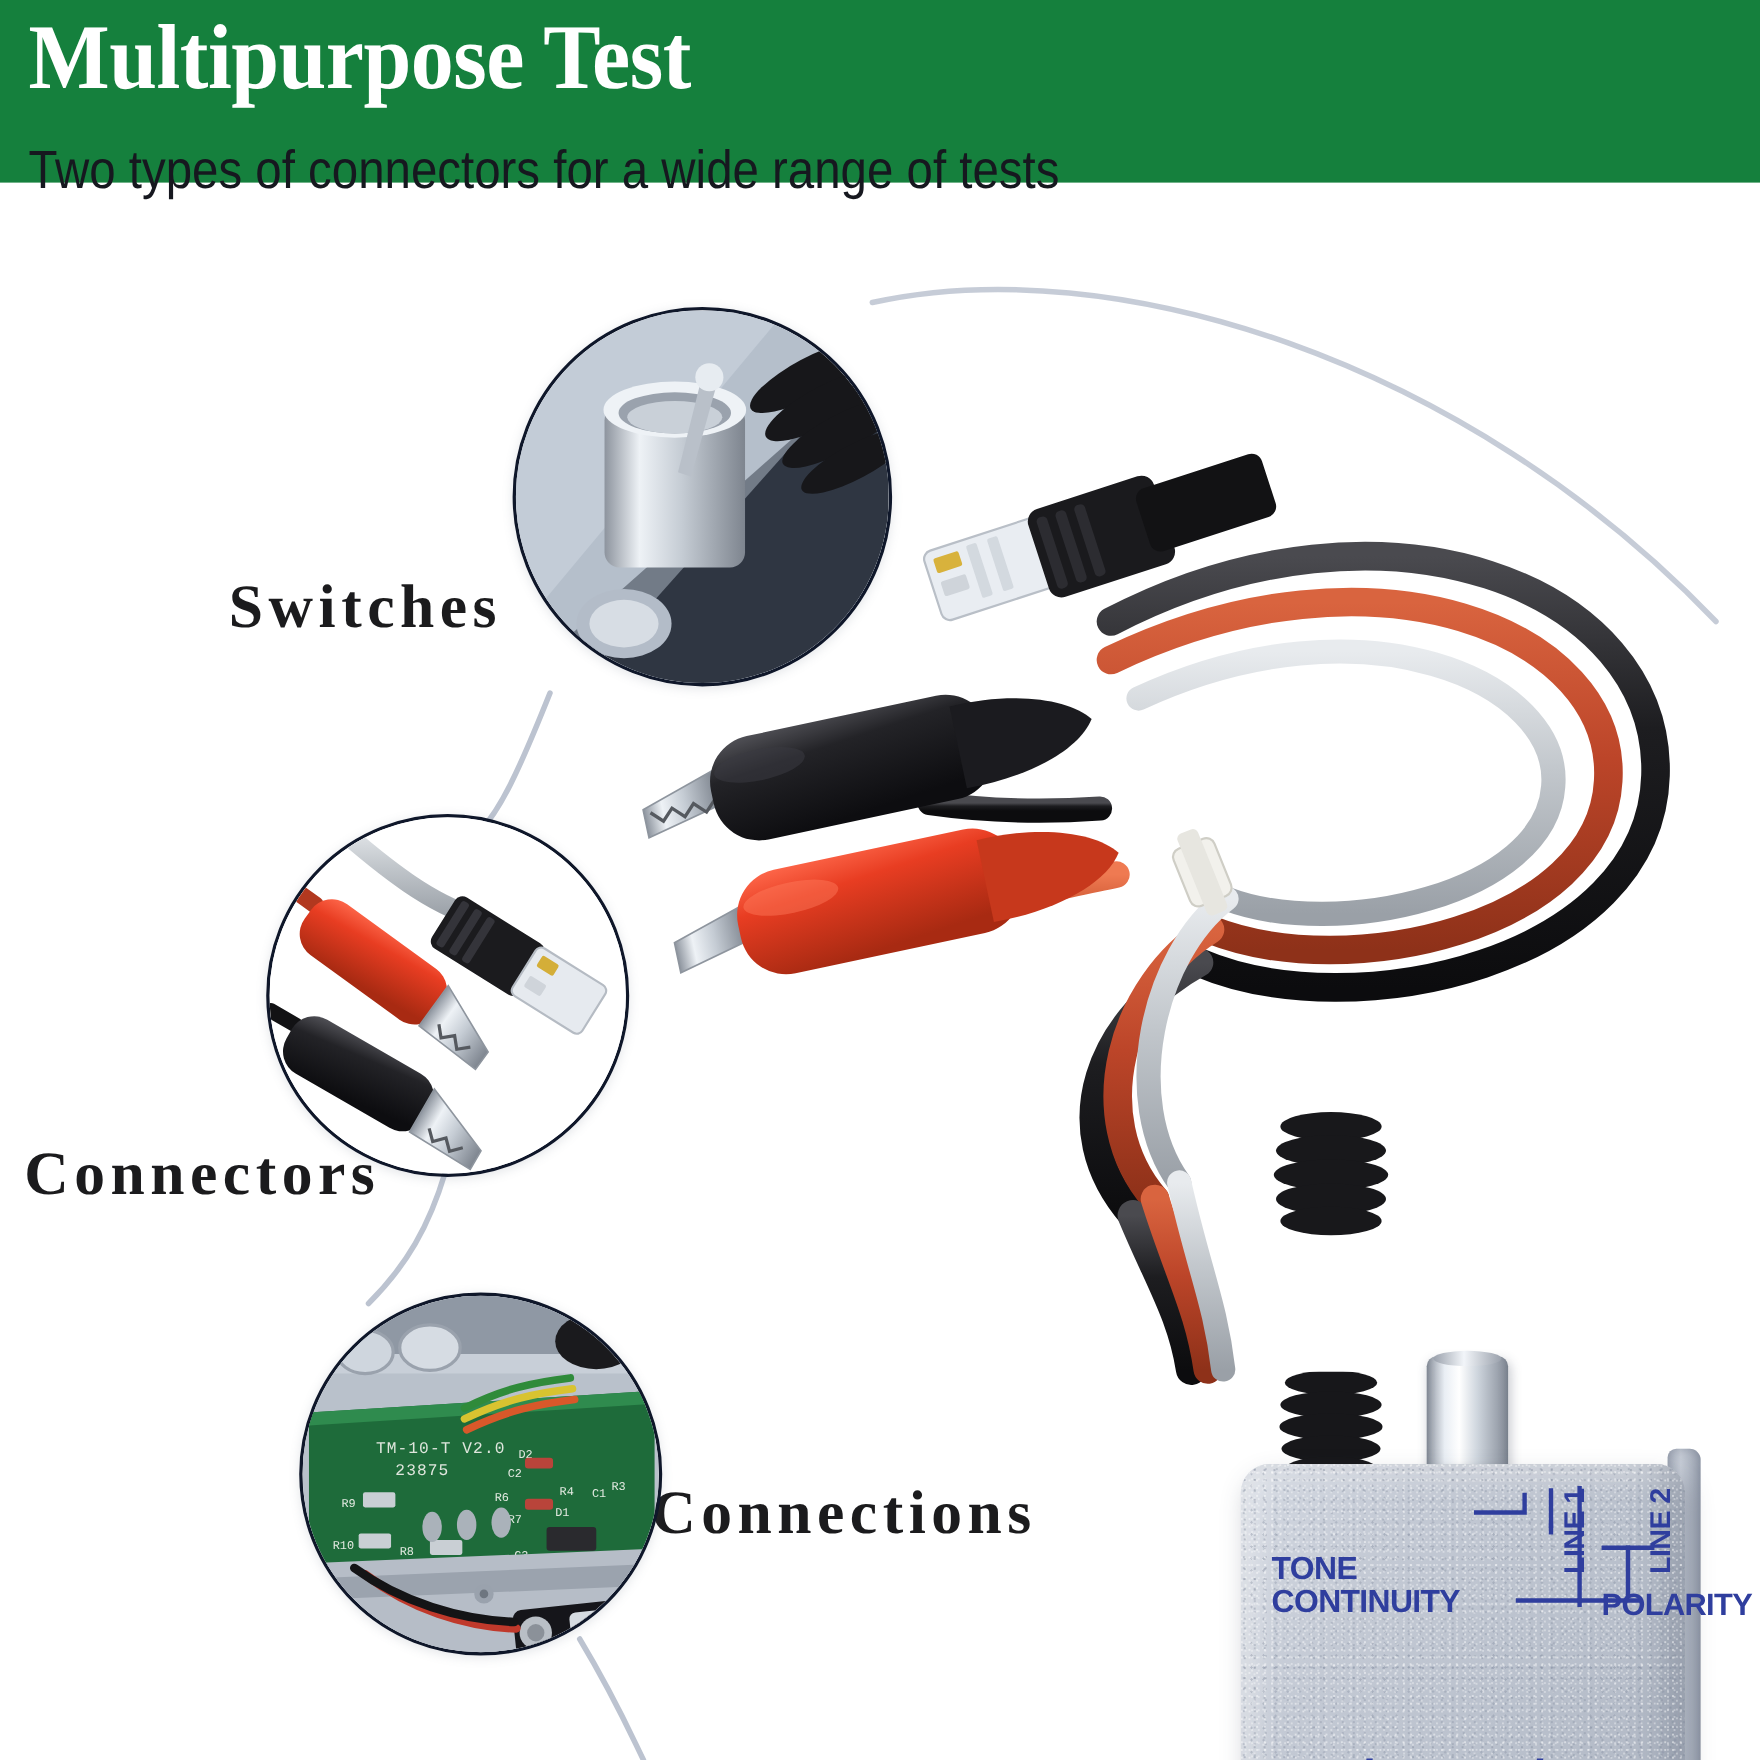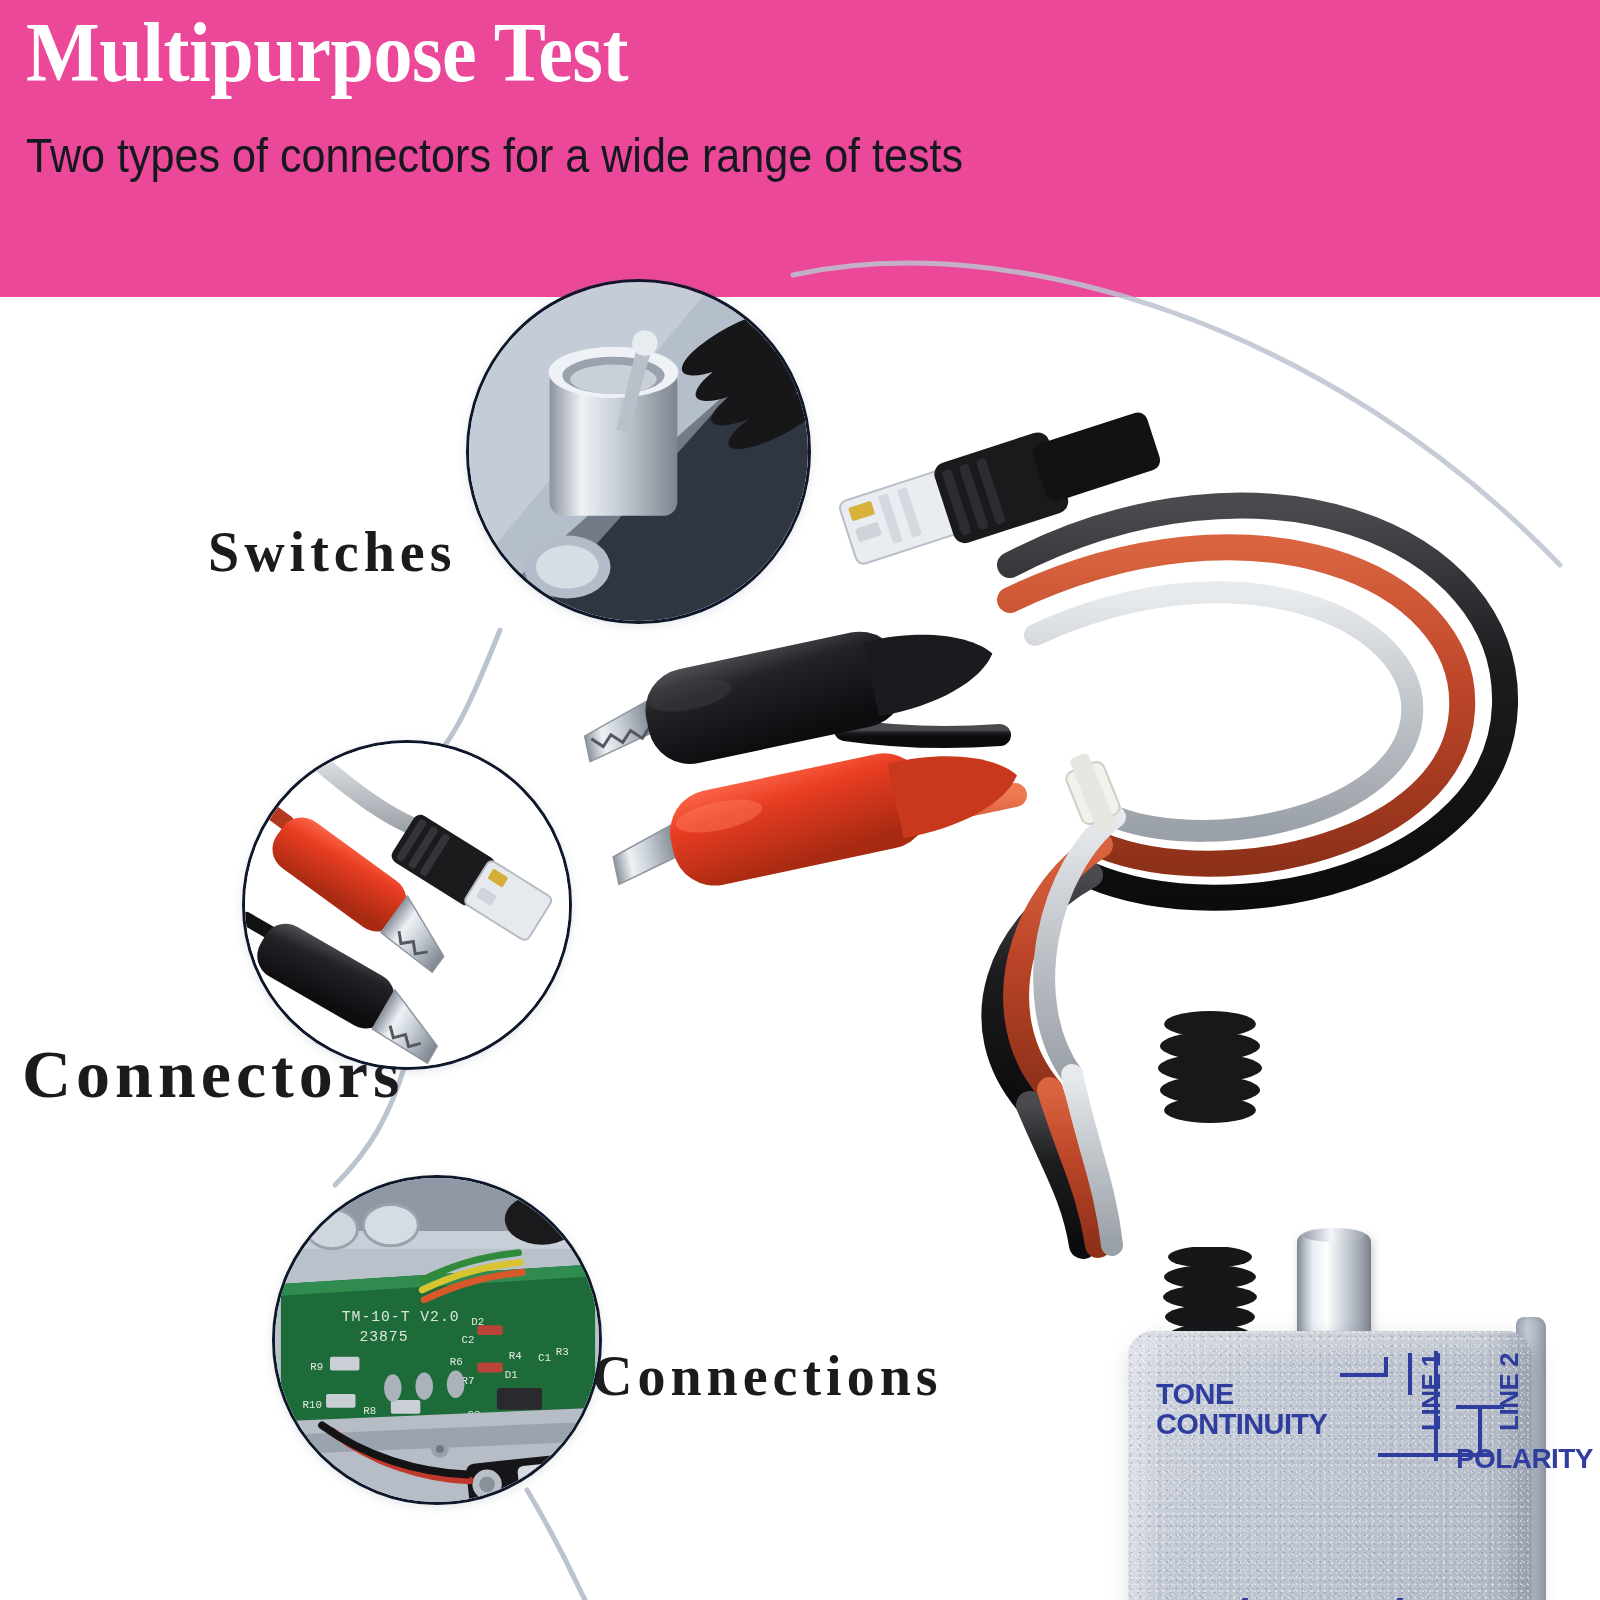--- a/index.html
+++ b/index.html
@@ -5,22 +5,22 @@
   * { margin:0; padding:0; box-sizing:border-box; }
   html, body { width:1600px; height:1600px; overflow:hidden; }
   body {
     font-family:"Liberation Sans", sans-serif;
     background:#ffffff;
     position:relative;
   }
 
   
   .banner {
-    position:absolute; left:0; top:0; width:1600px; height:297px;
-    background:#ec4899;
+    position:absolute; left:0; top:0; width:1600px; height:166px;
+    background:#15803d;
     padding-left:40px;
   }
   .banner-title {
     position:absolute; left:26px; top:8px;
     font-family:"Liberation Serif", serif;
     font-weight:700; font-size:84px; line-height:1.08;
     color:#ffffff; letter-spacing:-0.5px;
     transform:scaleX(0.93); transform-origin:left top;
     white-space:nowrap;
   }
@@ -38,21 +38,21 @@
   .svg-layer { position:absolute; left:0; top:0; width:1600px; height:1365px; }
 
   
   .callout {
     position:absolute;
     font-family:"Liberation Serif", serif;
     font-weight:700; color:#1b1b1d;
     letter-spacing:5px; white-space:nowrap;
   }
   #lbl-switches   { left:208px; top:285px; font-size:56px; }
-  #lbl-connectors { left:22px;  top:800px; font-size:68px; }
+  #lbl-connectors { left:22px;  top:800px; font-size:56px; }
   #lbl-battery    { left:622px; top:1105px; font-size:56px; line-height:1.30; letter-spacing:5px; }
   #lbl-battery .l2 { display:block; margin-left:-30px; }
 
   
   .device {
     position:absolute; left:1128px; top:1096px;
     width:404px; height:410px;
     border-radius:26px 26px 22px 22px;
     background:
       linear-gradient(118deg,#d4d9e2 0%,#c3c9d4 28%,#b9c0cc 62%,#aeb5c2 100%);
@@ -74,21 +74,21 @@
     opacity:.85; pointer-events:none;
   }
   .device-right-edge {
     position:absolute; left:1516px; top:1082px; width:30px; height:394px;
     border-radius:8px 10px 12px 12px;
     background:linear-gradient(90deg,#aab1be 0%,#c6ccd6 40%,#9aa2b0 100%);
     box-shadow: inset 0 0 10px rgba(80,90,110,.35);
   }
 
   .dev-panel {
-    position:absolute; left:1156px; top:1144px;
+    position:absolute; left:1156px; top:1176px;
     width:370px; height:120px;
     color:#2f3e9e; font-weight:700;
     font-size:29px; line-height:1.04;
     letter-spacing:-0.6px;
     font-family:"Liberation Sans", sans-serif;
   }
   .dev-panel .row { display:block; white-space:nowrap; }
 
   .dev-vert {
     position:absolute; color:#2f3e9e; font-weight:700;

